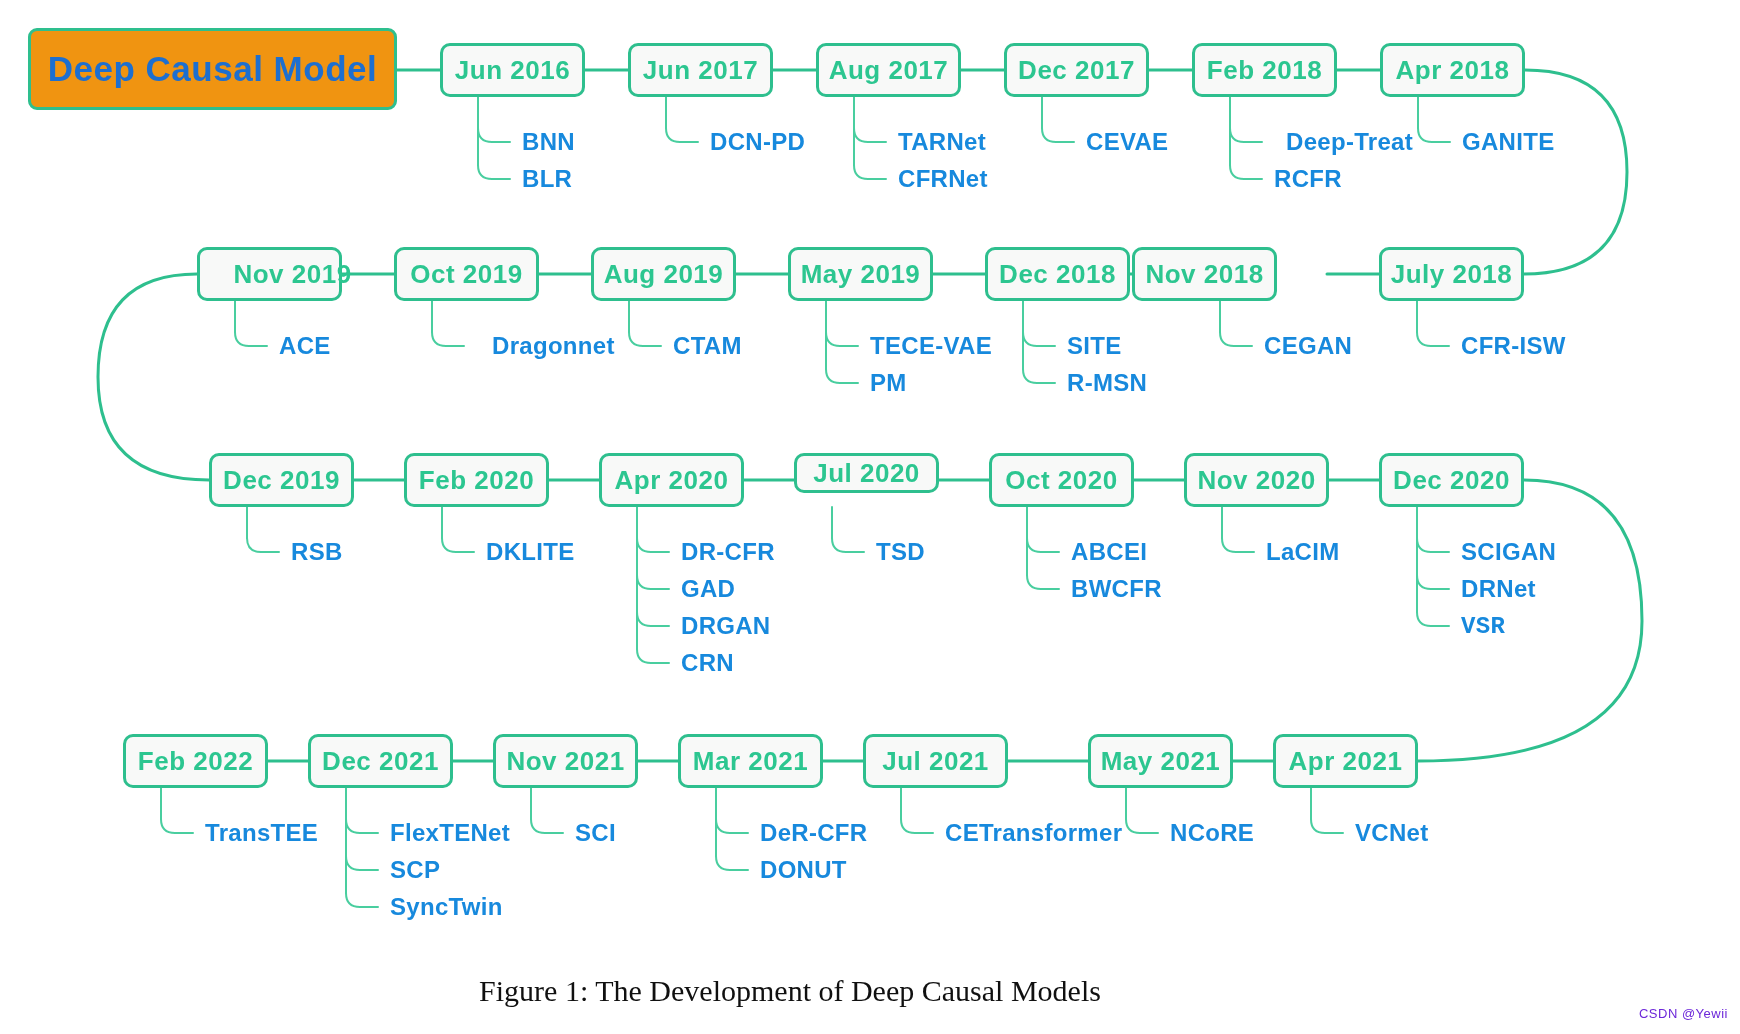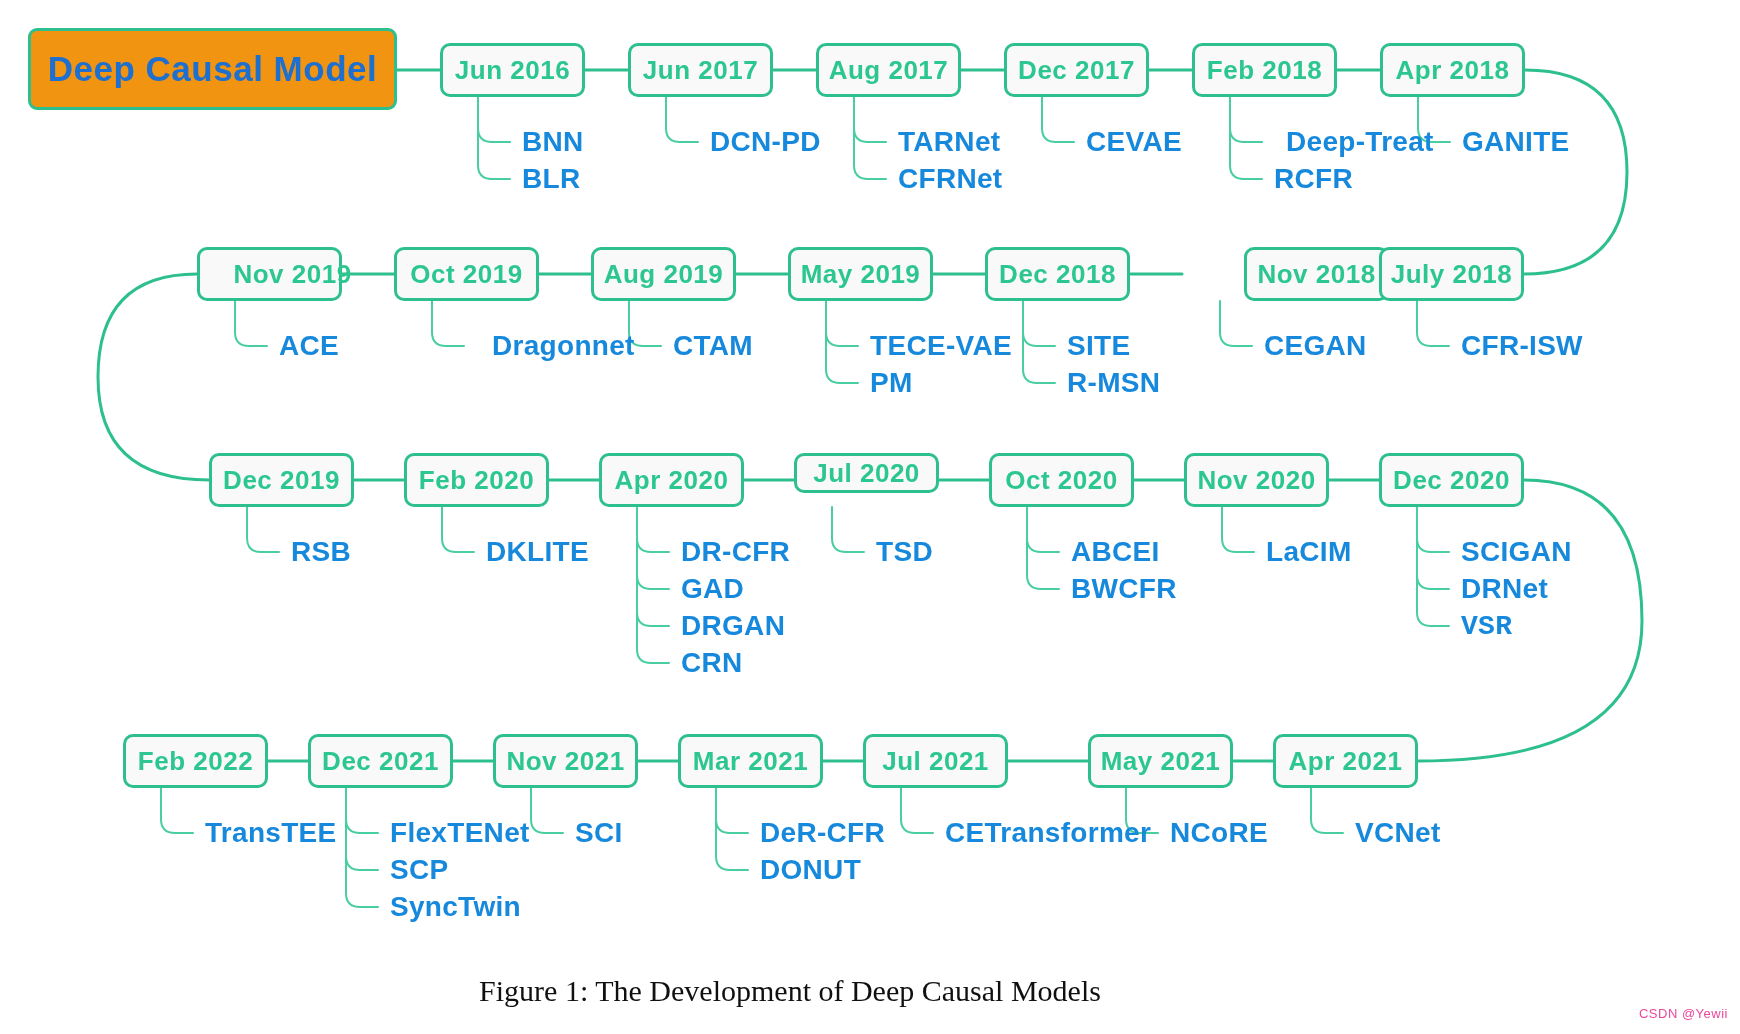--- a/index.html
+++ b/index.html
@@ -19,30 +19,30 @@
     position:absolute;left:28px;top:28px;width:369px;height:82px;box-sizing:border-box;
     background:var(--orange,#f09411);
     border:3px solid var(--green,#2ebf8e);
     border-radius:9px;
     display:flex;align-items:center;justify-content:center;
     font-size:35px;font-weight:bold;color:var(--title_blue,#1d6fd0);
     letter-spacing:.5px;
   }
   .mlabel{
     position:absolute;transform:translateY(-50%);
-    font-weight:bold;font-size:28px;color:var(--model_blue,#1789dd);
+    font-weight:bold;font-size:24px;color:var(--model_blue,#1789dd);
     white-space:nowrap;letter-spacing:.3px;
   }
   #caption{
     position:absolute;left:0;top:974px;width:1580px;text-align:center;
     font-family:"Liberation Serif",serif;font-size:30px;color:#101010;
   }
   #watermark{
     position:absolute;right:12px;top:1006px;
-    font-size:13px;color:#ec4899;letter-spacing:.5px;
+    font-size:13px;color:#6d28d9;letter-spacing:.5px;
   }
 </style>
 </head>
 <body>
 
 <div id="canvas">
   <svg id="wires" width="1740" height="1034" viewBox="0 0 1740 1034" fill="none">
       <path d="M 397 70 L 440 70" stroke="#2ebf8e" stroke-width="3" fill="none" stroke-linecap="round"></path>
       <path d="M 1525 70 Q 1627 70 1627 172 Q 1627 274 1524 274" stroke="#2ebf8e" stroke-width="3" fill="none" stroke-linecap="round"></path>
       <path d="M 197 274 Q 98 274 98 377 Q 98 480 209 480" stroke="#2ebf8e" stroke-width="3" fill="none" stroke-linecap="round"></path>
@@ -185,21 +185,21 @@
       <div class="datebox" style="left: 788px; top: 247px; width: 145px; height: 54px;">
         <span>May 2019</span>
       </div>
       <div class="mlabel" style="left: 870px; top: 346px;">TECE-VAE</div>
       <div class="mlabel" style="left: 870px; top: 383px;">PM</div>
       <div class="datebox" style="left: 985px; top: 247px; width: 145px; height: 54px;">
         <span>Dec 2018</span>
       </div>
       <div class="mlabel" style="left: 1067px; top: 346px;">SITE</div>
       <div class="mlabel" style="left: 1067px; top: 383px;">R-MSN</div>
-      <div class="datebox" style="left: 1244px; top: 247px; width: 145px; height: 54px;">
+      <div class="datebox" style="left: 1132px; top: 247px; width: 145px; height: 54px;">
         <span>Nov 2018</span>
       </div>
       <div class="mlabel" style="left: 1264px; top: 346px;">CEGAN</div>
       <div class="datebox" style="left: 1379px; top: 247px; width: 145px; height: 54px;">
         <span>July 2018</span>
       </div>
       <div class="mlabel" style="left: 1461px; top: 346px;">CFR-ISW</div>
       <div class="datebox" style="left: 209px; top: 453px; width: 145px; height: 54px;">
         <span>Dec 2019</span>
       </div>

